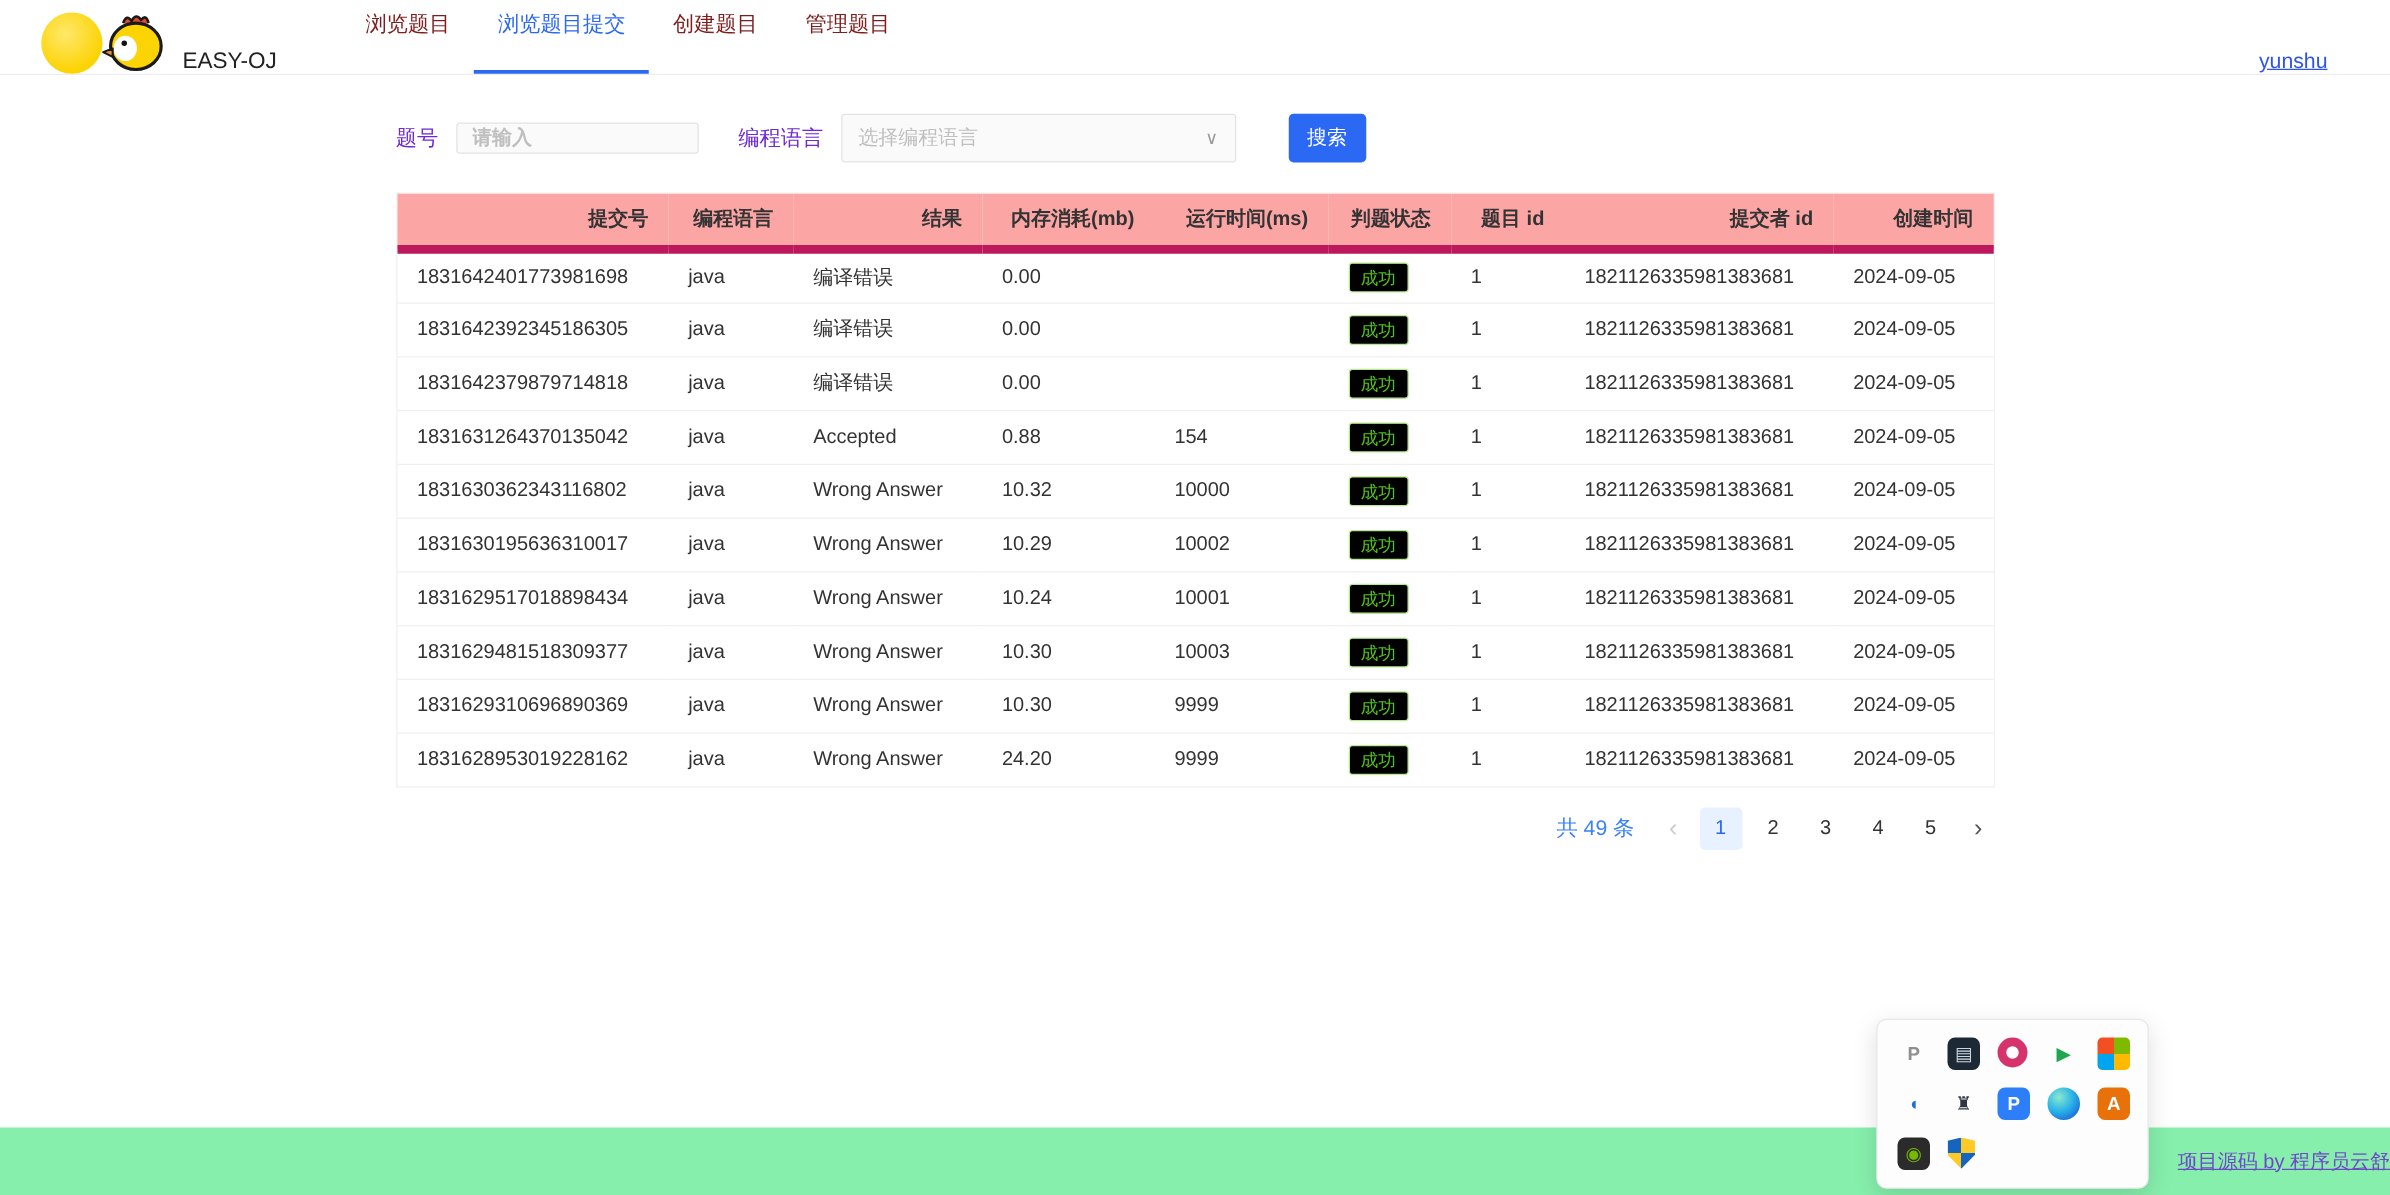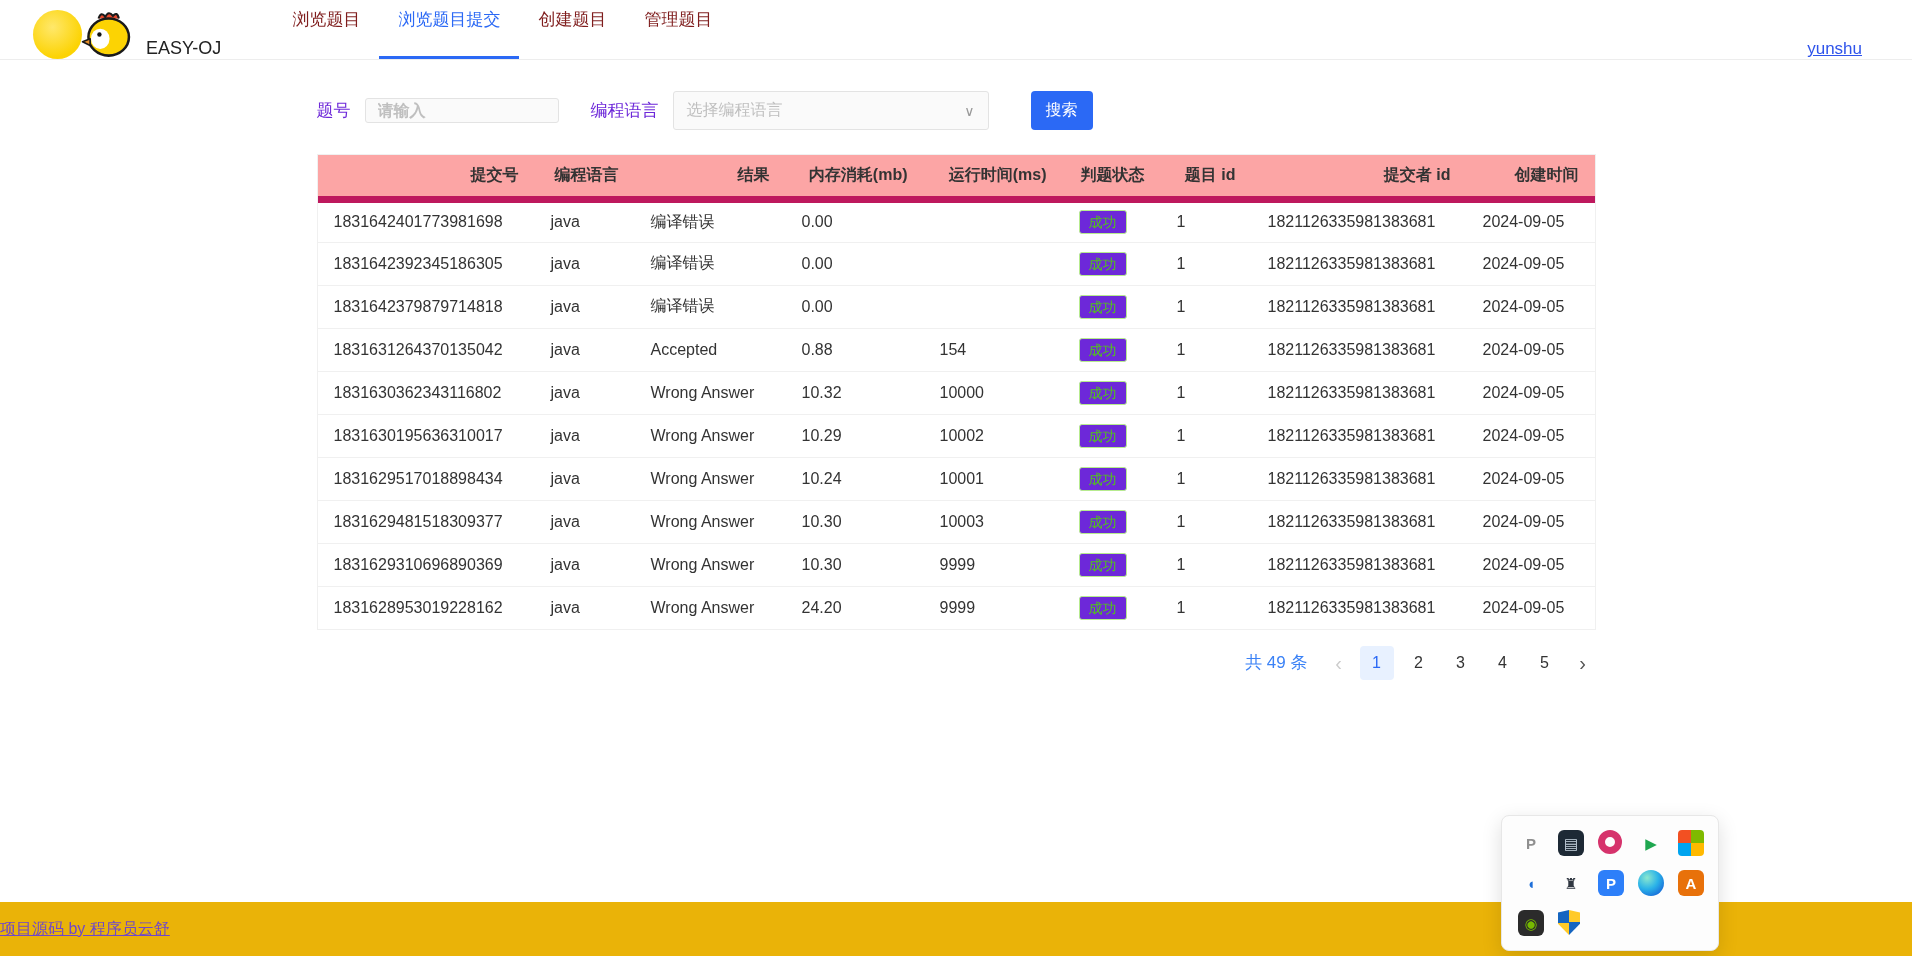--- a/index.html
+++ b/index.html
@@ -67,41 +67,41 @@
     background: #fca5a5; height: 44px; text-align: right;
     padding: 0 16px; font-weight: 600; color: #333; font-size: 16px;
     border-bottom: 7px solid #be185d; white-space: nowrap;
   }
   tbody td {
     height: 43px; padding: 0 16px; border-bottom: 1px solid #f0f0f0;
     font-size: 16px; color: #333; background: #fff; white-space: nowrap;
     overflow: hidden;
   }
   .tag-success {
-    display: inline-block; background: #6d28d9; border: 1px solid #b7eb8f;
+    display: inline-block; background: #000000; border: 1px solid #b7eb8f;
     color: #52c41a; font-size: 14px; line-height: 22px; padding: 0 9px;
     border-radius: 3px;
     text-align: center;
   }
 
   
   .pagination { display: flex; justify-content: flex-end; align-items: center; margin-top: 16px; gap: 8px; }
   .total-text { margin-right: 10px; color: #3b82f6; }
   .page-item {
     min-width: 34px; height: 34px; line-height: 34px; text-align: center;
     border-radius: 4px; cursor: pointer; color: #333; font-size: 16px;
   }
   .page-item.active { background: #e8f1ff; color: #2b69f5; }
   .page-arrow { color: #555; font-size: 20px; cursor: pointer; min-width: 26px; text-align: center; line-height: 32px; }
   .page-arrow.disabled { color: #ccc; cursor: default; }
 
   
   .footer {
     position: absolute; left: 0; bottom: 0; width: 100%; height: 54px;
-    background: #eab308; display: flex; align-items: center; justify-content: flex-start;
+    background: #86efac; display: flex; align-items: center; justify-content: flex-end;
   }
   .footer-link { color: #7048c9; text-decoration: underline; font-size: 16px; cursor: pointer; }
 
   
   .dock {
     position: absolute; right: 193px; bottom: 5px; width: 218px;
     background: #fdfdfd; border: 1px solid #e7e7e7; border-radius: 8px;
     box-shadow: 0 6px 20px rgba(0,0,0,.13);
     padding: 14px 16px; display: grid; grid-template-columns: repeat(5, 26px);
     gap: 14px; z-index: 10;

